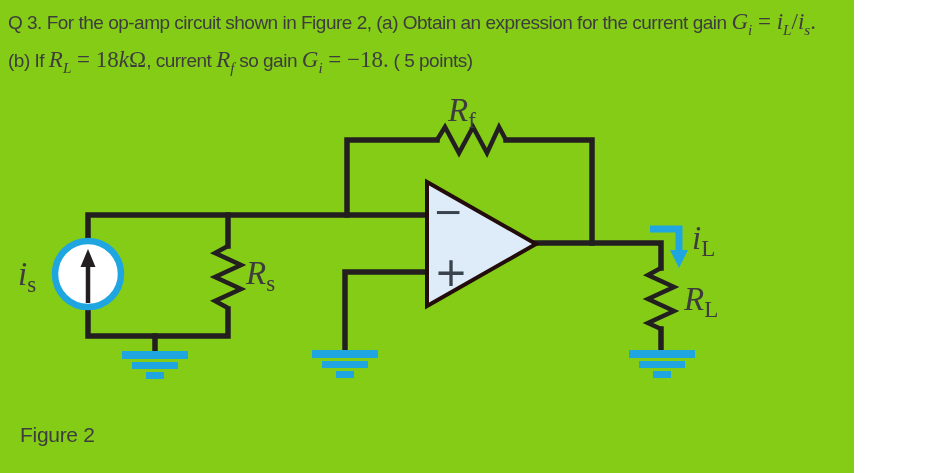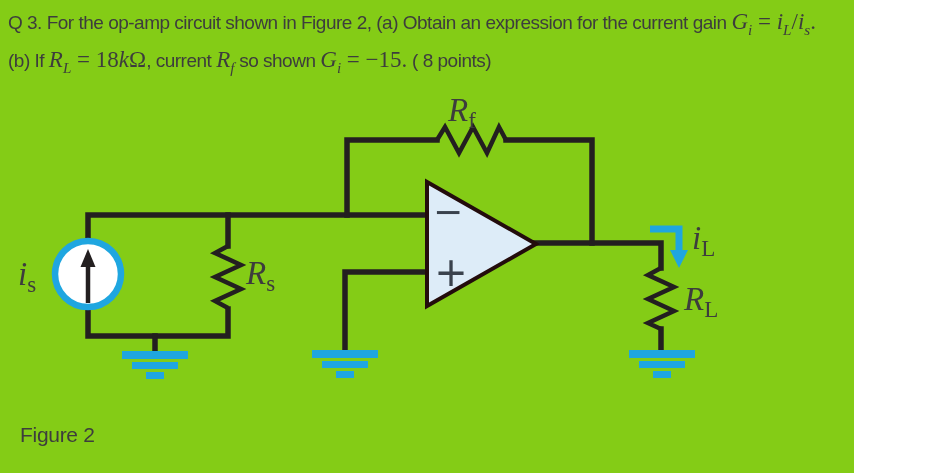--- a/index.html
+++ b/index.html
@@ -36,21 +36,21 @@
   .pm-minus{font-size:36px;}
   .pm-plus{font-size:40px;}
 </style>
 </head>
 <body>
 
 <div id="canvas">
 
   <div class="qline" id="qline1"><span>Q 3. For the op-amp circuit shown in Figure 2, (a) Obtain an expression for the current gain </span><span class="m"><span>G</span><sub>i</sub></span><span class="m mu"> = </span><span class="m"><span>i</span><sub>L</sub></span><span class="m mu">/</span><span class="m"><span>i</span><sub>s</sub></span><span class="m mu">.</span></div>
 
-  <div class="qline" id="qline2"><span>(b) If </span><span class="m"><span>R</span><sub>L</sub></span><span class="m mu"> = 18</span><span class="m">k</span><span class="m mu">Ω</span><span>, current </span><span class="m"><span>R</span><sub>f</sub></span><span> so shown </span><span class="m"><span>G</span><sub>i</sub></span><span class="m mu"> = −15.</span><span> ( 8 points)</span></div>
+  <div class="qline" id="qline2"><span>(b) If </span><span class="m"><span>R</span><sub>L</sub></span><span class="m mu"> = 18</span><span class="m">k</span><span class="m mu">Ω</span><span>, current </span><span class="m"><span>R</span><sub>f</sub></span><span> so gain </span><span class="m"><span>G</span><sub>i</sub></span><span class="m mu"> = −18.</span><span> ( 5 points)</span></div>
 
   <svg width="925" height="473" viewBox="0 0 925 473">
 
     <path class="wire" d="M 88 241 V 215 H 427"></path>
     <path class="wire" d="M 88 308 V 336 H 228 V 309"></path>
     <path class="wire" d="M 228 215 V 246"></path>
     <path class="wire" d="M 155 336 V 351"></path>
     <path class="wire" d="M 347 215 V 140 H 437"></path>
     <path class="wire" d="M 506 140 H 592 V 243"></path>
     <path class="wire" d="M 429 272 H 345 V 351"></path>

